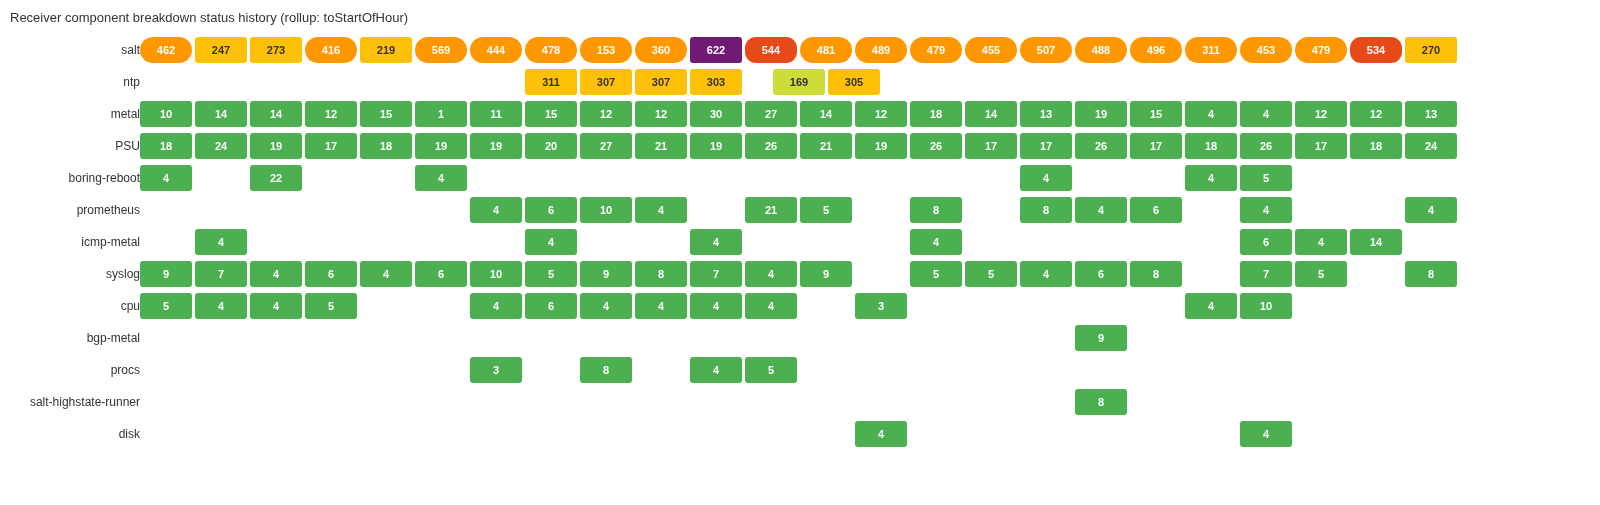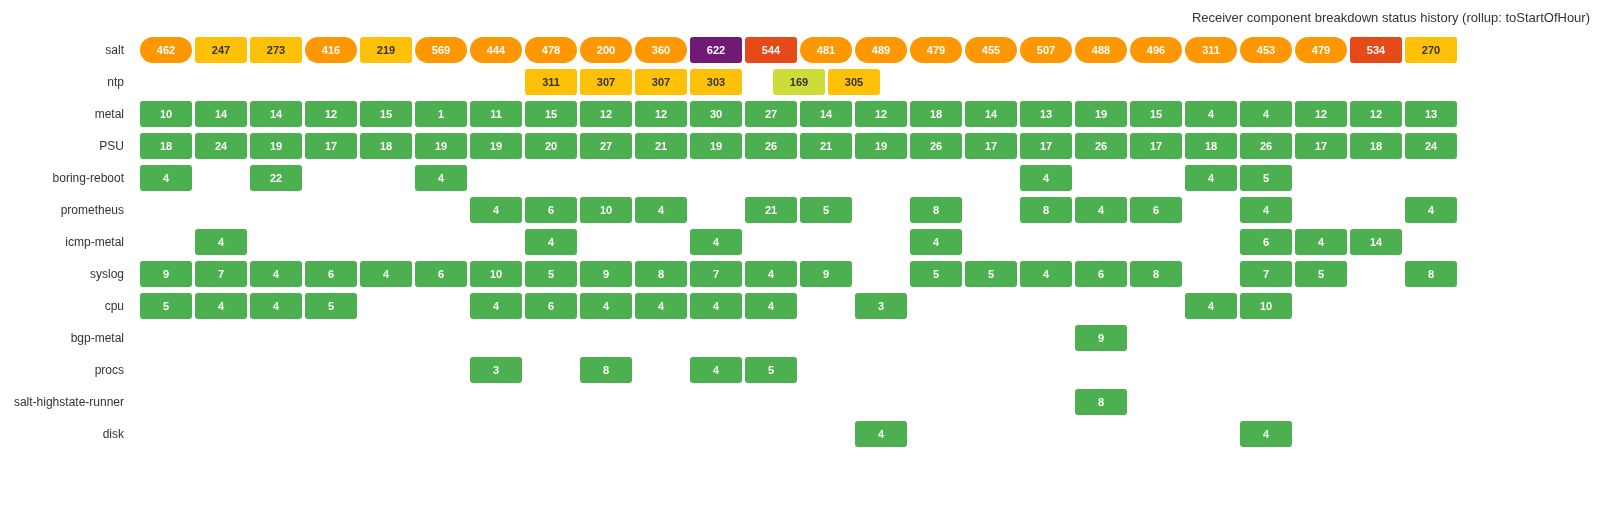--- a/index.html
+++ b/index.html
@@ -7,37 +7,36 @@
       font-family: Arial, sans-serif;
       font-size: 12px;
       background: #fff;
       padding: 10px;
       width: 1600px;
     }
     .title {
       font-size: 13px;
       color: #333;
       margin-bottom: 10px;
-      text-align: right;
     }
     .grid-container {
       display: flex;
       flex-direction: column;
       gap: 2px;
     }
     .row {
       display: flex;
       align-items: center;
       height: 30px;
       gap: 0;
     }
     .row-label {
       width: 130px;
       text-align: right;
-      padding-right: 16px;
+      padding-right: 0;
       color: #333;
       font-size: 12px;
       flex-shrink: 0;
     }
     .cells {
       display: flex;
       gap: 3px;
       align-items: center;
     }
     .cell {
@@ -55,41 +54,41 @@
     .cell-empty {
       width: 52px;
       height: 26px;
       flex-shrink: 0;
       background: transparent;
     }
     .c-green { background: #4caf50; }
     .c-yellow { background: #cddc39; color: #333; margin-left: 28px; }
     .c-yellow-orange { background: #ffc107; color: #333; }
     .c-orange-light { background: #ff9800; border-radius: 13px; }
-    .c-orange-dark { background: #e64a19; }
+    .c-orange-dark { background: #e64a19; border-radius: 11px; }
     .c-pink { background: #701a75; }
   </style>
 </head>
 <body>
 
 <div class="title">Receiver component breakdown status history (rollup: toStartOfHour)</div>
 
 <div class="grid-container">
 <div class="row">
       <div class="row-label">salt</div>
       <div class="cells">
         <div class="cell c-orange-light">462</div>
         <div class="cell c-yellow-orange">247</div>
         <div class="cell c-yellow-orange">273</div>
         <div class="cell c-orange-light">416</div>
         <div class="cell c-yellow-orange">219</div>
         <div class="cell c-orange-light">569</div>
         <div class="cell c-orange-light">444</div>
         <div class="cell c-orange-light">478</div>
-        <div class="cell c-orange-light">200</div>
+        <div class="cell c-orange-light">153</div>
         <div class="cell c-orange-light">360</div>
         <div class="cell c-pink">622</div>
         <div class="cell c-orange-dark">544</div>
         <div class="cell c-orange-light">481</div>
         <div class="cell c-orange-light">489</div>
         <div class="cell c-orange-light">479</div>
         <div class="cell c-orange-light">455</div>
         <div class="cell c-orange-light">507</div>
         <div class="cell c-orange-light">488</div>
         <div class="cell c-orange-light">496</div>

